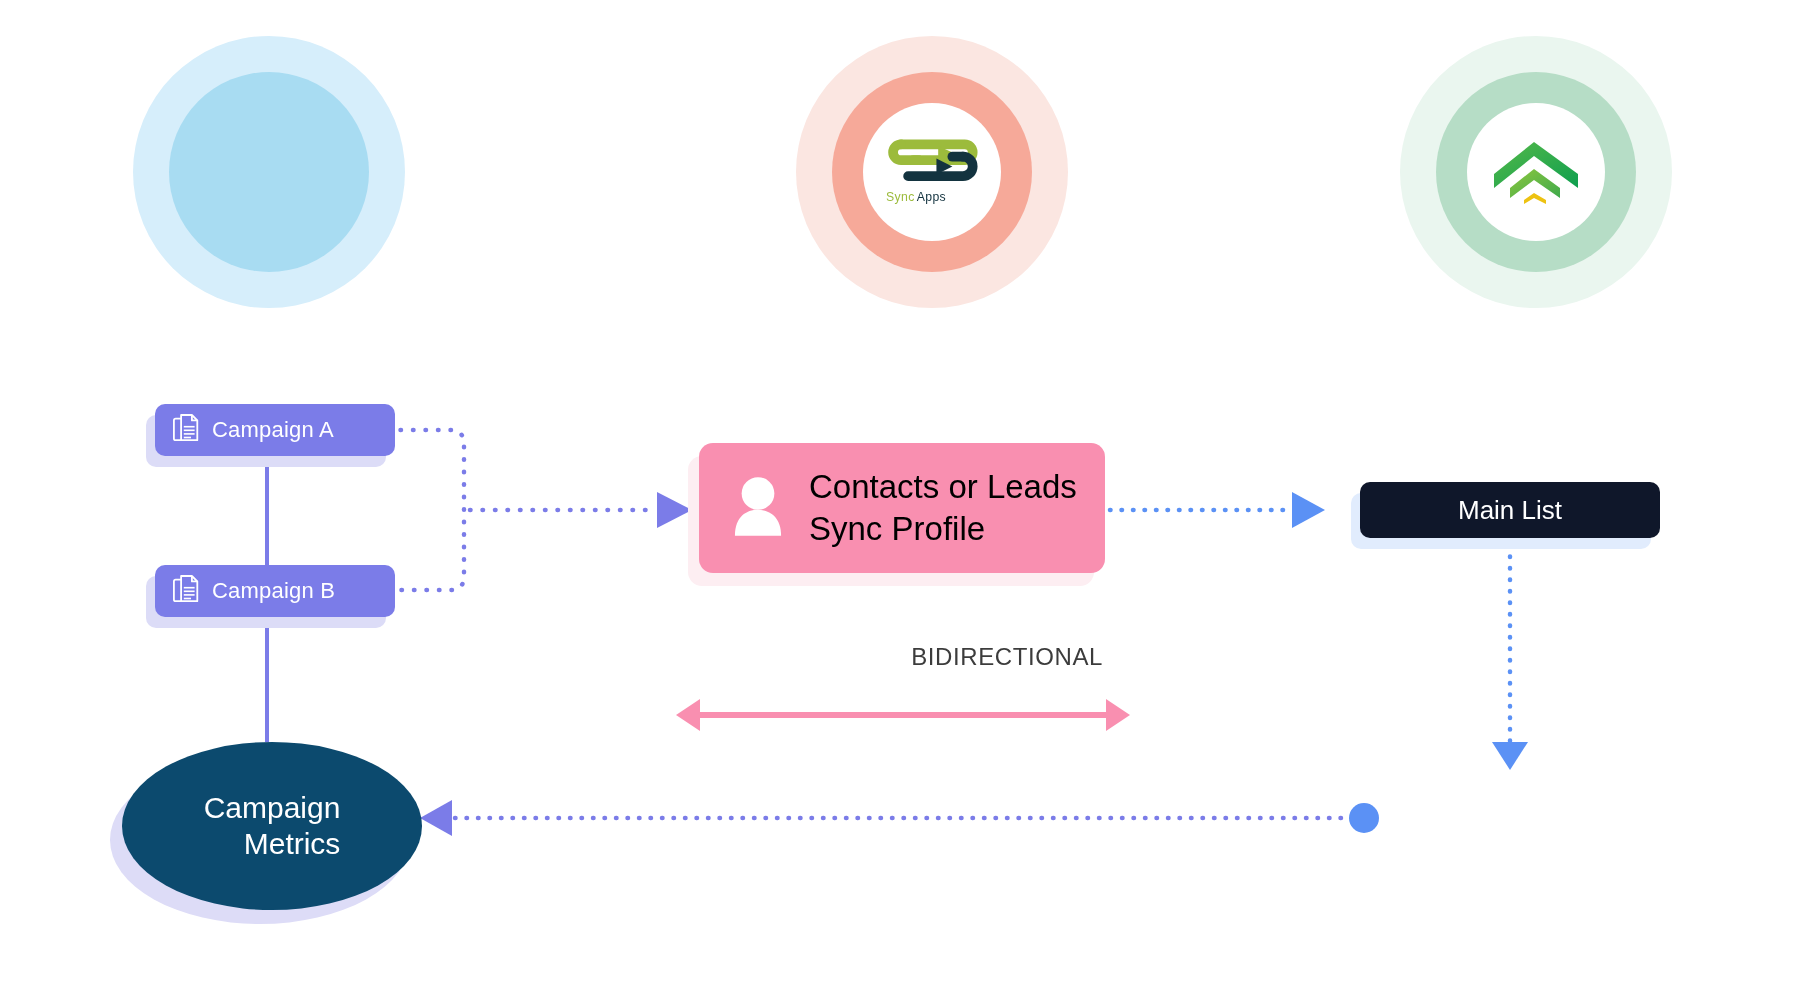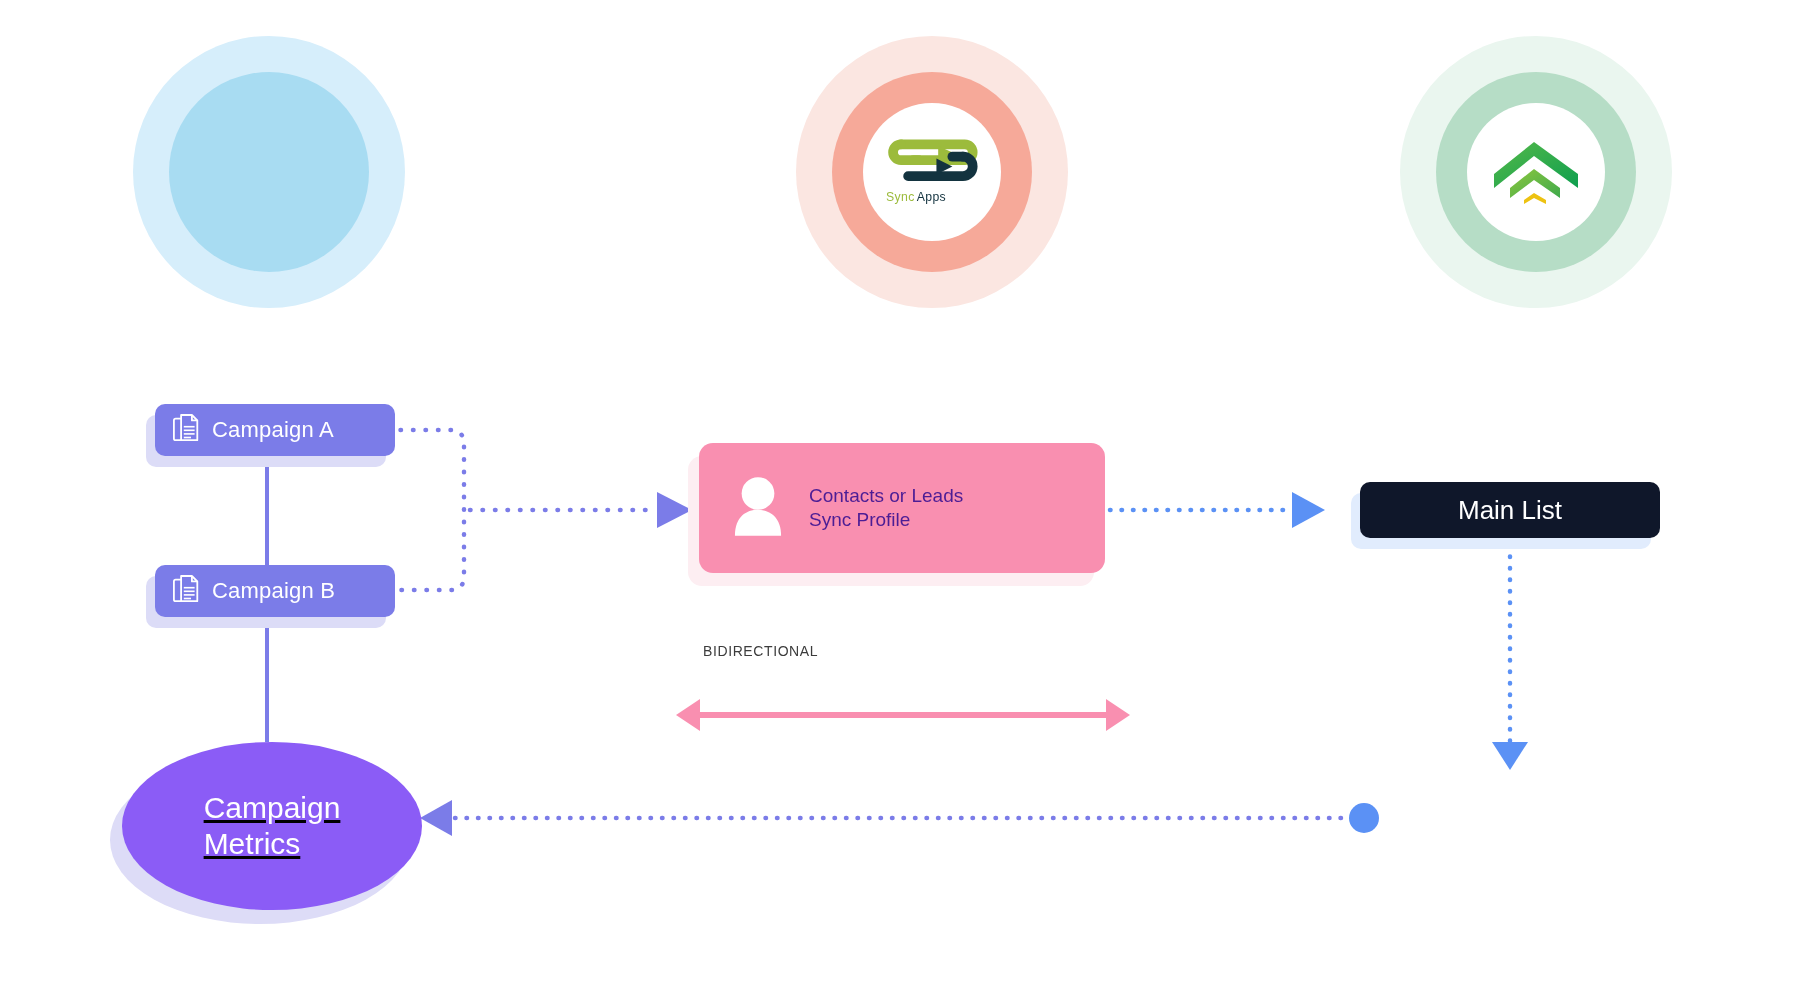--- a/index.html
+++ b/index.html
@@ -114,23 +114,23 @@
   
   .pink-card { width: 406px; height: 130px; }
   .pink-card .shadow { background: #fdeef2; border-radius: 14px; left: -11px; top: 13px; }
   .pink-card .face {
     background: #f98fb0;
     border-radius: 14px;
     padding-left: 34px;
     gap: 26px;
   }
   .pink-card .pink-text {
-    font-size: 19px;
+    font-size: 33px;
     line-height: 1.28;
-    color: #4c1d95;
+    color: #000000;
     white-space: pre-line;
   }
 
   
   .blue-round { width: 300px; height: 56px; }
   .blue-round .shadow { background: #e1ecfd; border-radius: 10px; }
   .blue-round .face {
     background: #0f172a;
     border-radius: 10px;
     justify-content: center;
@@ -161,27 +161,26 @@
     height: 168px;
     background: #dddcf7;
     border-radius: 50%;
     z-index: 0;
   }
   .ellipse-node .face {
     position: relative;
     z-index: 1;
     width: 300px;
     height: 168px;
-    background: #8b5cf6;
-    border-radius: 50%;
-    display: flex;
-    align-items: center;
-    justify-content: center;
-    text-align: left;
-    text-decoration: underline;
+    background: #0c4a6e;
+    border-radius: 50%;
+    display: flex;
+    align-items: center;
+    justify-content: center;
+    text-align: right;
   }
   .ellipse-node .ellipse-label {
     font-size: 30px;
     line-height: 1.2;
     color: #ffffff;
     white-space: pre-line;
   }
 
   
   .svg-layer {
@@ -194,23 +193,23 @@
     pointer-events: none;
   }
 
   
   .plain-text {
     position: absolute;
     color: #3c3c3c;
     white-space: pre-line;
   }
   .bidi-label {
-    font-size: 14px;
+    font-size: 24px;
     letter-spacing: 0.6px;
-    text-align: left;
+    text-align: right;
   }
   .caption {
     font-size: 25px;
     line-height: 1.28;
     text-align: center;
   }
 </style>
 </head>
 <body>
 

